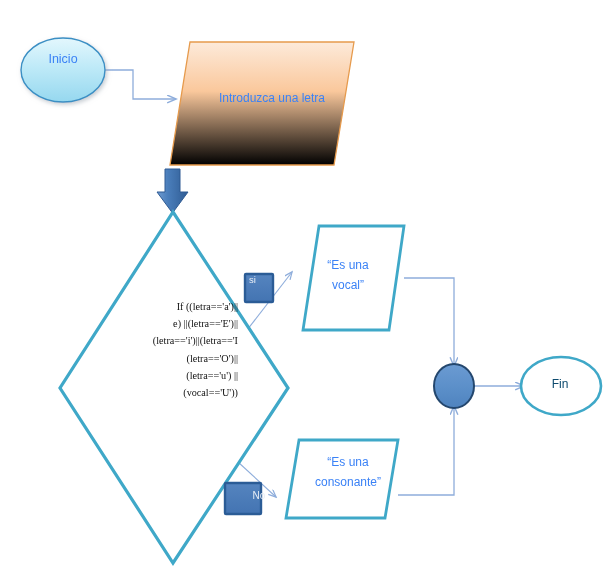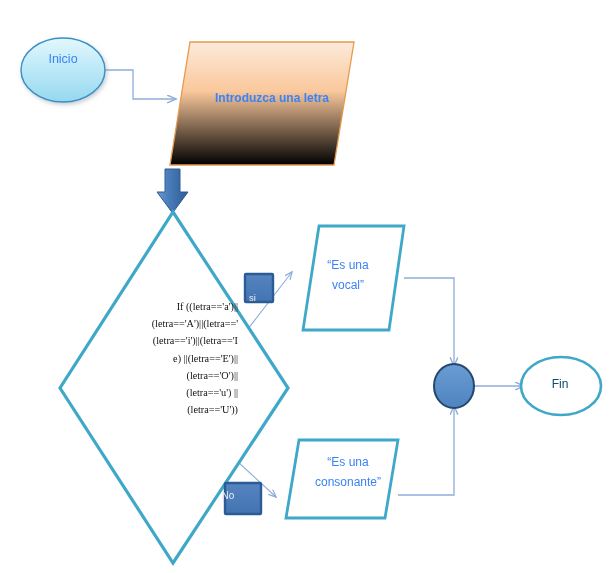--- a/index.html
+++ b/index.html
@@ -34,21 +34,20 @@
     width: 86px;
     font-size: 12.5px;
     line-height: 14px;
   }
   #label-input {
     left: 196px;
     top: 91px;
     width: 152px;
     font-size: 12px;
     line-height: 14px;
-    font-weight: bold;
   }
   #label-condition {
     left: 120px;
     top: 298px;
     width: 118px;
     font-size: 10.2px;
     line-height: 17.2px;
     text-align: right;
     font-family: "Liberation Serif", serif;
     color: #111111;
@@ -69,27 +68,27 @@
   }
   #label-fin {
     left: 530px;
     top: 377px;
     width: 60px;
     font-size: 12px;
     color: #0c4a6e;
   }
   #label-si {
     left: 245px;
-    top: 292px;
+    top: 274px;
     width: 15px;
     font-size: 9.5px;
     color: #e8eef6;
   }
   #label-no {
-    left: 213px;
+    left: 244px;
     top: 490px;
     width: 30px;
     font-size: 10px;
     color: #e8eef6;
   }
 </style>
 </head>
 <body>
 
 <svg id="flowchart-canvas" viewBox="0 0 613 573">
@@ -189,21 +188,21 @@
 
   <g>
     <rect x="225" y="483" width="36" height="31" rx="1" fill="url(#gradBadge)" stroke="#2b5c96" stroke-width="2.4"></rect>
   </g>
 </svg>
 
 <div class="node-label" id="label-inicio">Inicio</div>
 
 <div class="node-label" id="label-input">Introduzca una letra</div>
 
-<div class="node-label" id="label-condition"><div>If ((letra=='a')||</div><div>(letra=='A')||(letra=='</div><div>(letra=='i')||(letra=='I</div><div>e) ||(letra=='E')||</div><div>(letra=='O')||</div><div>(letra=='u')  ||</div><div>(letra=='U'))</div></div>
+<div class="node-label" id="label-condition"><div>If ((letra=='a')||</div><div>e) ||(letra=='E')||</div><div>(letra=='i')||(letra=='I</div><div>(letra=='O')||</div><div>(letra=='u')  ||</div><div>(vocal=='U'))</div></div>
 
 <div class="node-label" id="label-vocal">“Es una
 vocal”</div>
 
 <div class="node-label" id="label-consonante">“Es una
 consonante”</div>
 
 <div class="node-label" id="label-fin">Fin</div>
 
 <div class="node-label" id="label-si">si</div>

